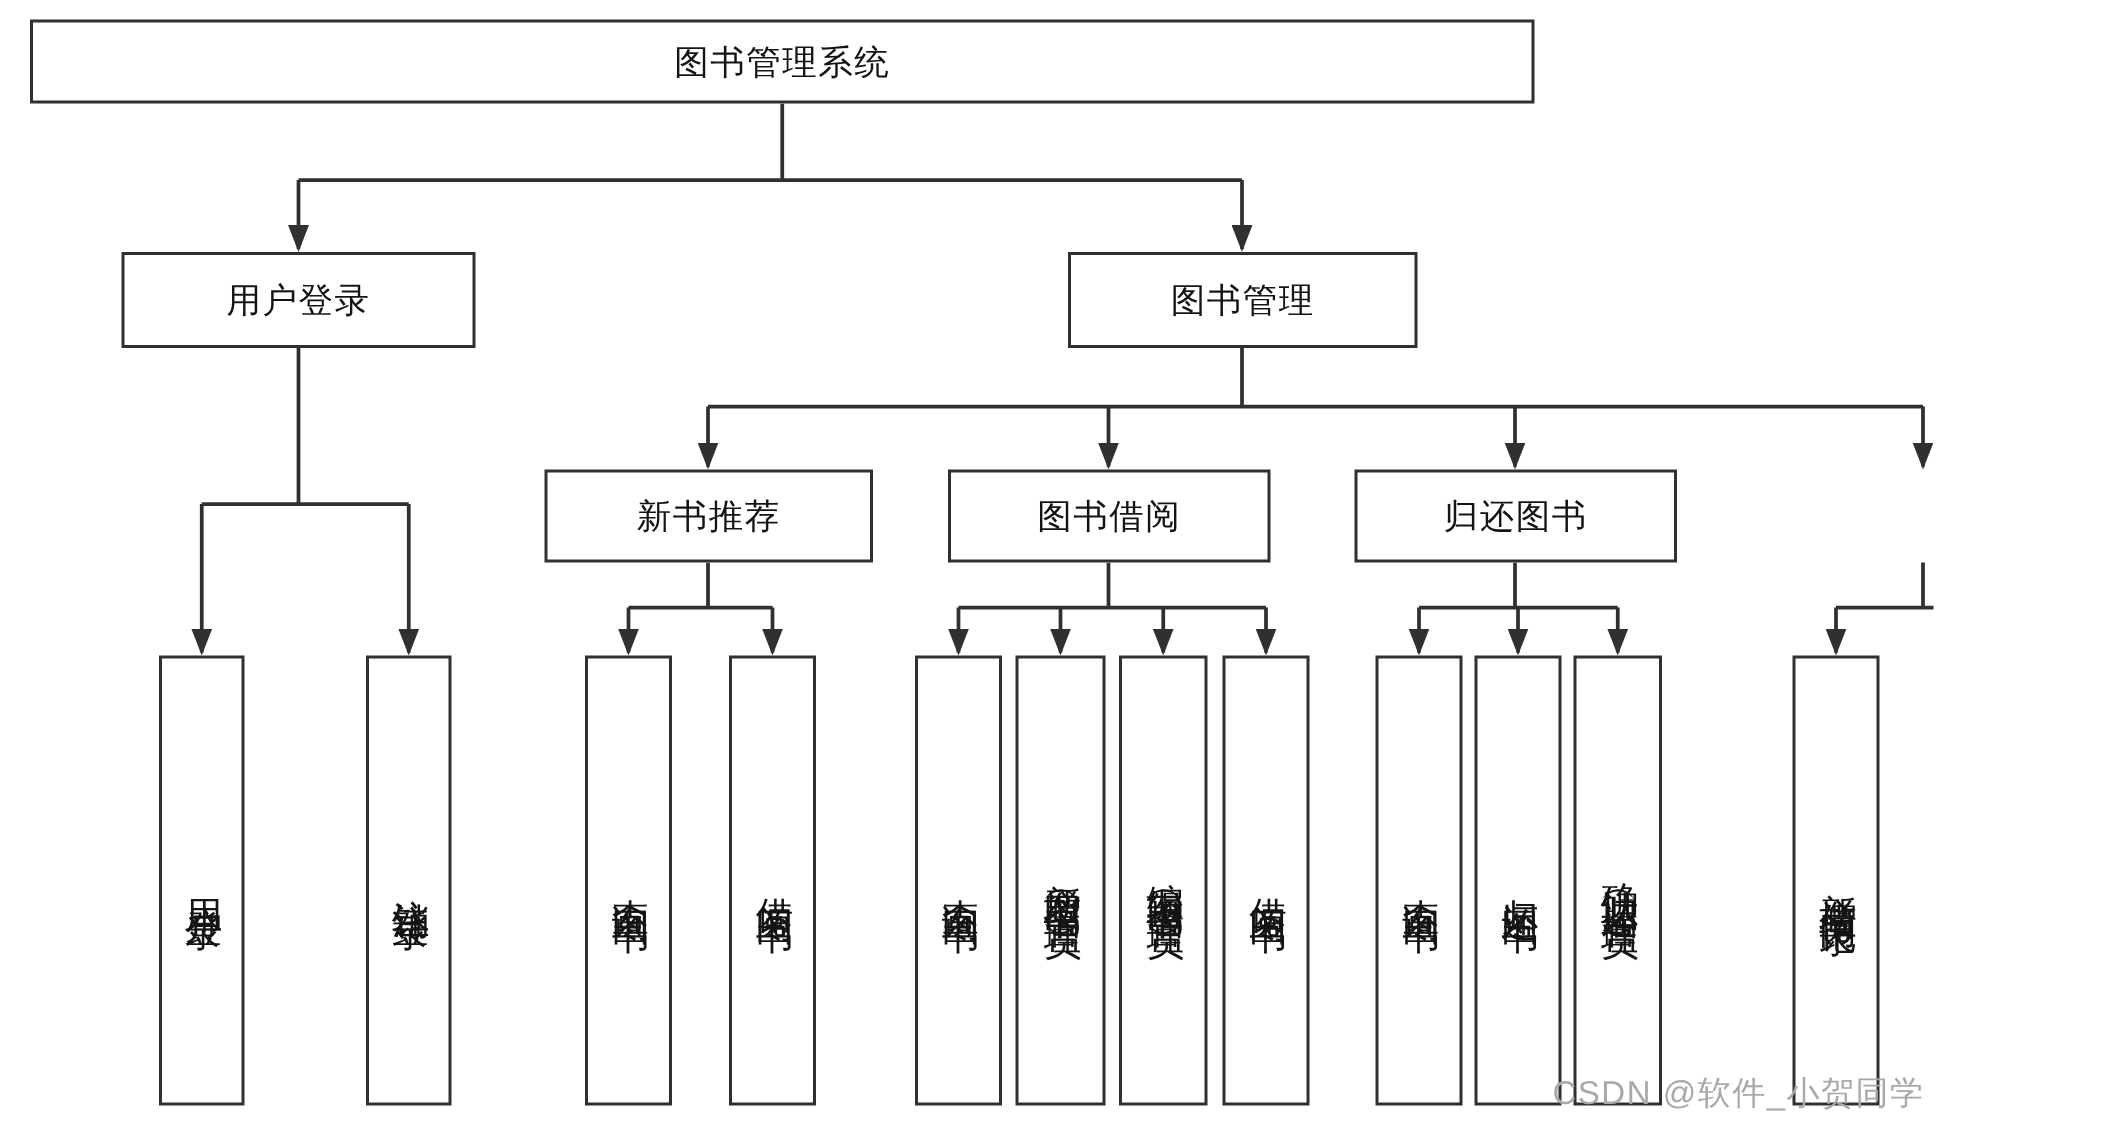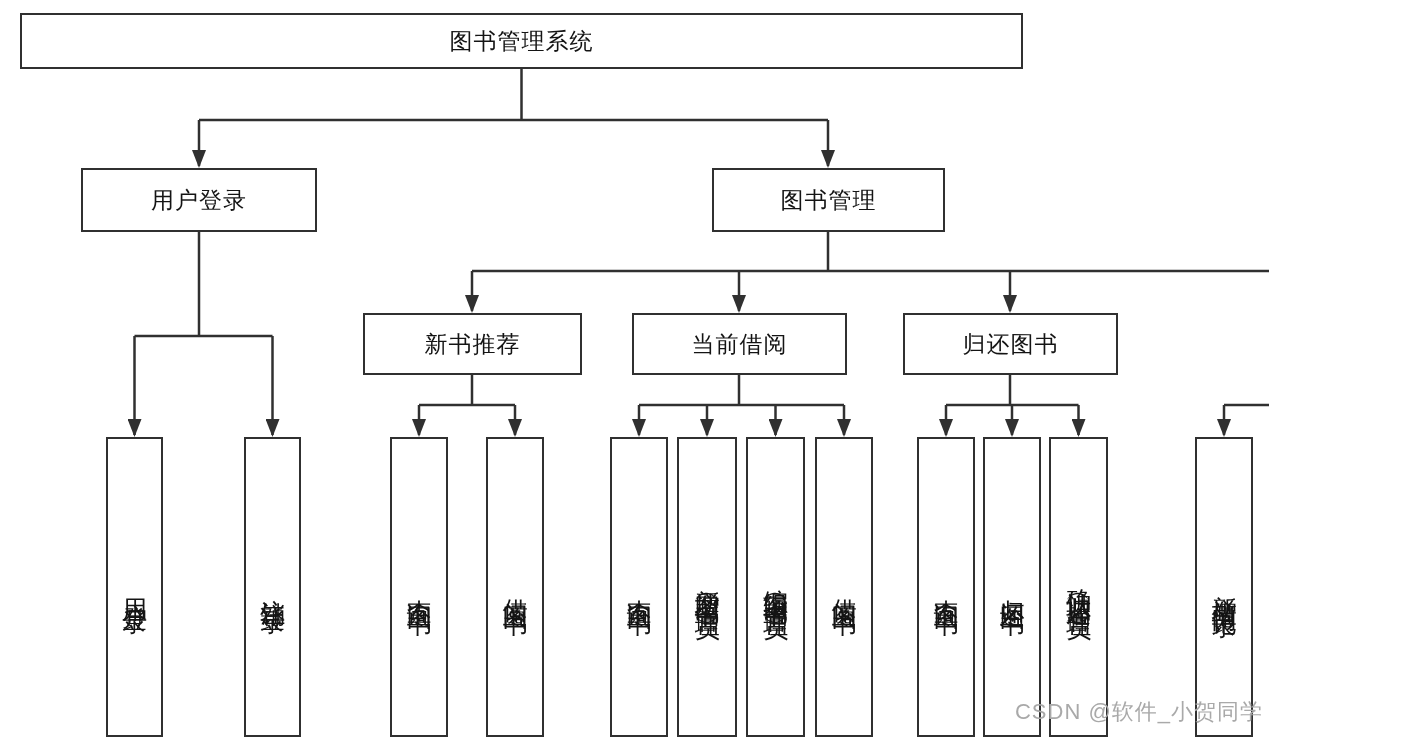--- a/index.html
+++ b/index.html
@@ -1,29 +1,29 @@
 <!DOCTYPE html>
 <html><head>
 <meta charset="utf-8">
 <style>
   html,body{margin:0;padding:0;background:#ffffff;}
   .stage{
     position:relative;width:1269px;height:747px;background:#ffffff;
-    font-family:"Liberation Sans","DejaVu Sans",sans-serif;overflow:hidden;
+    font-family:"Liberation Sans","DejaVu Sans",sans-serif;overflow:hidden;padding-left:20px;
   }
   .wires{position:absolute;left:0;top:0;width:1405px;height:747px;}
   .node{
     position:absolute;background:#ffffff;border:2.5px solid #303030;
     box-sizing:border-box;display:flex;align-items:center;justify-content:center;
     color:#141414;
   }
   .h{font-size:23px;letter-spacing:1px;white-space:nowrap;}
   .v{writing-mode:vertical-lr;font-size:25px;letter-spacing:4px;line-height:1.1;}
   .watermark{
-    position:absolute;right:6px;bottom:20px;color:#a9a9a9;
+    position:absolute;right:6px;bottom:3px;color:#a9a9a9;
     font-size:22px;letter-spacing:1px;white-space:nowrap;
   }
 </style>
 </head>
 <body>
 
 <div class="stage">
 
   <svg class="wires" viewBox="0 0 1405 747" xmlns="http://www.w3.org/2000/svg">
     <defs>
@@ -68,21 +68,21 @@
       <line x1="1342.5" y1="405" x2="1342.5" y2="435" marker-end="url(#arrow)"></line>
     </g>
   </svg>
 
   <div class="node h" style="left:20px;top:13px;width:1003px;height:56px">图书管理系统</div>
 
   <div class="node h" style="left:81px;top:168px;width:236px;height:64px">用户登录</div>
   <div class="node h" style="left:712px;top:168px;width:233px;height:64px">图书管理</div>
 
   <div class="node h" style="left:363px;top:313px;width:219px;height:62px">新书推荐</div>
-  <div class="node h" style="left:632px;top:313px;width:215px;height:62px">当前借阅</div>
+  <div class="node h" style="left:632px;top:313px;width:215px;height:62px">图书借阅</div>
   <div class="node h" style="left:903px;top:313px;width:215px;height:62px">归还图书</div>
 
   <div class="node v" style="left:106px;top:437px;width:57px;height:300px">用户登录</div>
   <div class="node v" style="left:244px;top:437px;width:57px;height:300px">注销登录</div>
 
   <div class="node v" style="left:390px;top:437px;width:58px;height:300px">查询图书</div>
   <div class="node v" style="left:486px;top:437px;width:58px;height:300px">借阅图书</div>
 
   <div class="node v" style="left:610px;top:437px;width:58px;height:300px">查询图书</div>
   <div class="node v" style="left:677px;top:437px;width:60px;height:300px">新增图书（管理员）</div>

